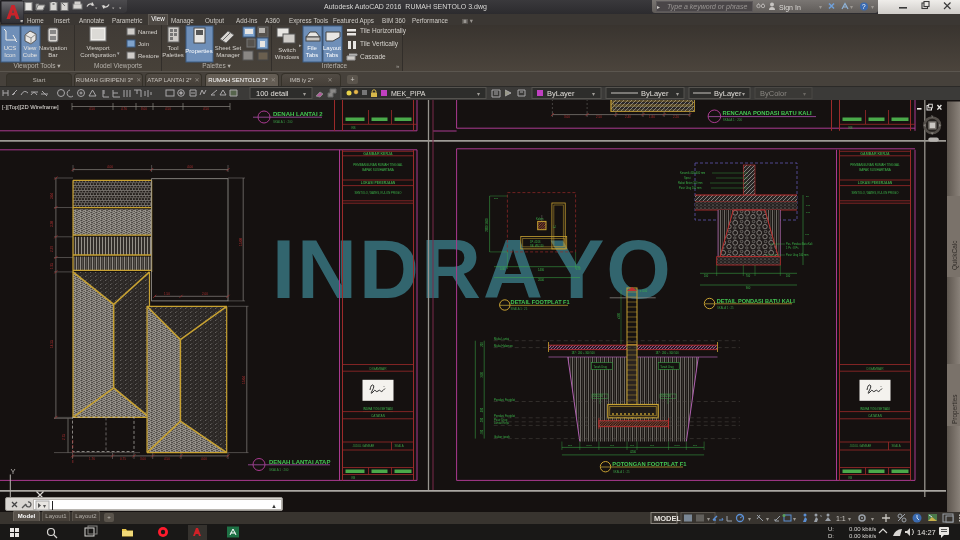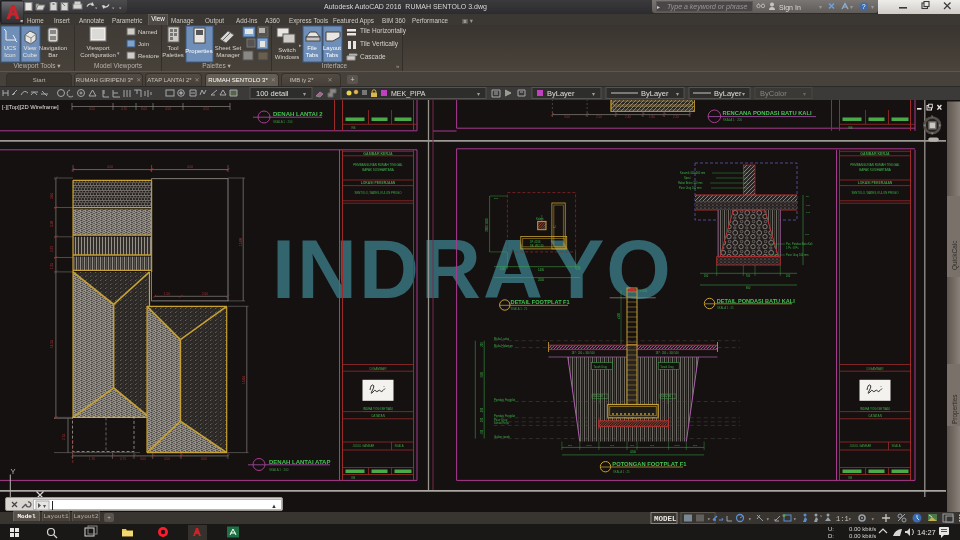--- a/index.html
+++ b/index.html
@@ -28,21 +28,21 @@
 .ftab { position:absolute; top:1px; height:13px; font-size:6px; color:#c5c1bb; border-radius:4px 4px 0 0; border:1px solid #353129; border-bottom:none; background:linear-gradient(#514b44,#453f38); line-height:13px; text-align:center; white-space:nowrap; overflow:hidden; }
 .ftab .x { color:#938e86; margin-left:3px; font-size:6px; }
 
 #toolbar { left:0; top:86px; width:960px; height:14px; background:#3b3a38; border-top:1px solid #2b2a28; }
 
 #canvas { left:0; top:100px; width:788px; height:412px; background:#141110; }
 
 #cmdbar { left:5px; top:497px; width:278px; height:14px; background:#d9d6d2; border:1px solid #9a9792; border-radius:2px; z-index:20; }
 #cmdinput { position:absolute; left:27px; top:1px; width:249px; height:11px; background:#fff; border:1px solid #b8b5b0; }
 
-#statusrow { left:0; top:512px; width:960px; height:16px; background:#38342f; z-index:15;font-family:Liberation Mono, monospace; }
+#statusrow { left:0; top:512px; width:960px; height:16px; background:#38342f; z-index:15; }
 .mltab { position:absolute; top:-2px; height:11px; font-size:6px; line-height:11px; color:#b5b1ab; text-align:center; }
 
 #taskbar { left:0; top:524px; width:960px; height:16px; background:#191817; z-index:15;text-align:right; }
 </style>
 </head>
 <body>
 <div id="app">
 
   <div id="titlebar" class="abs"></div>
   <div id="qat" class="abs"></div>

